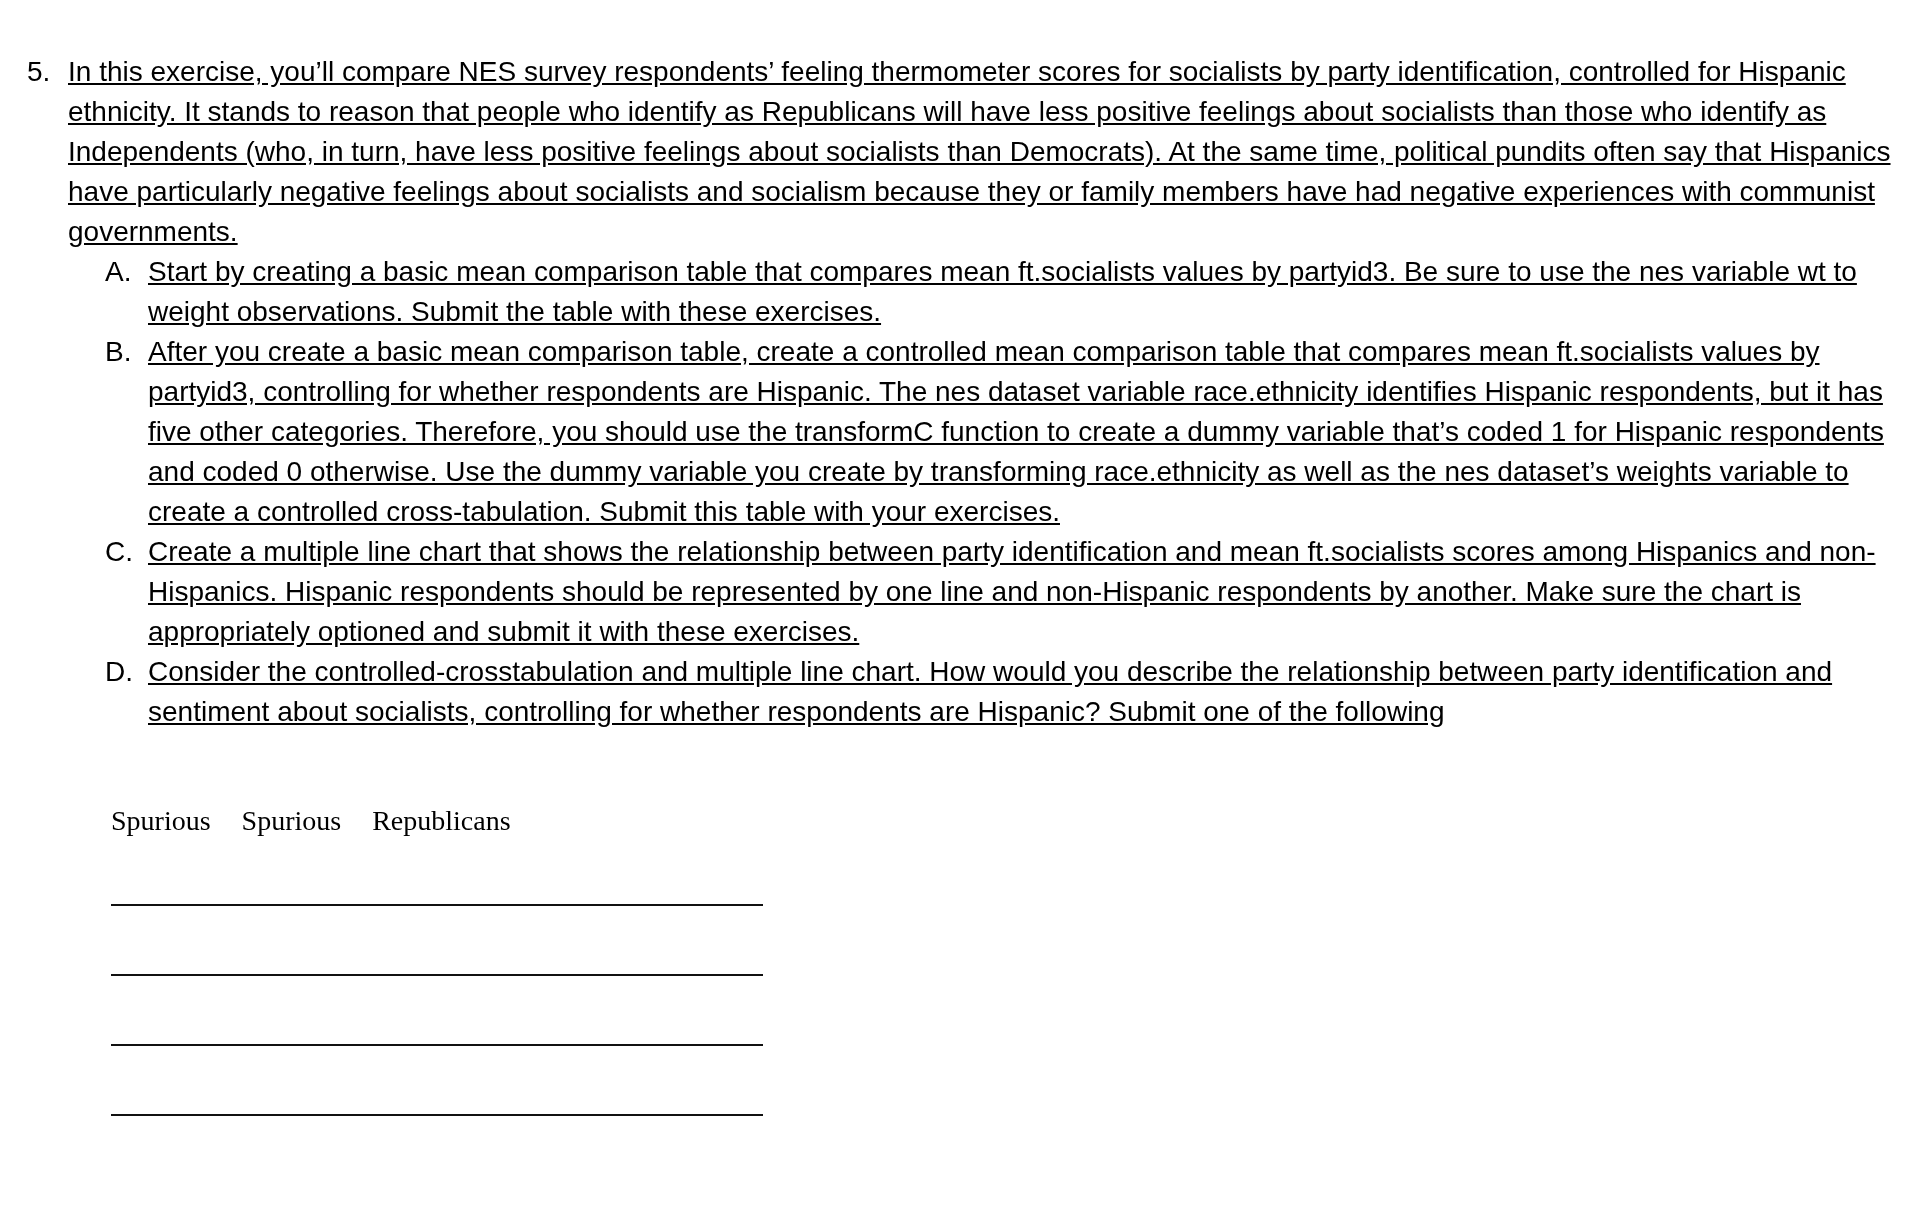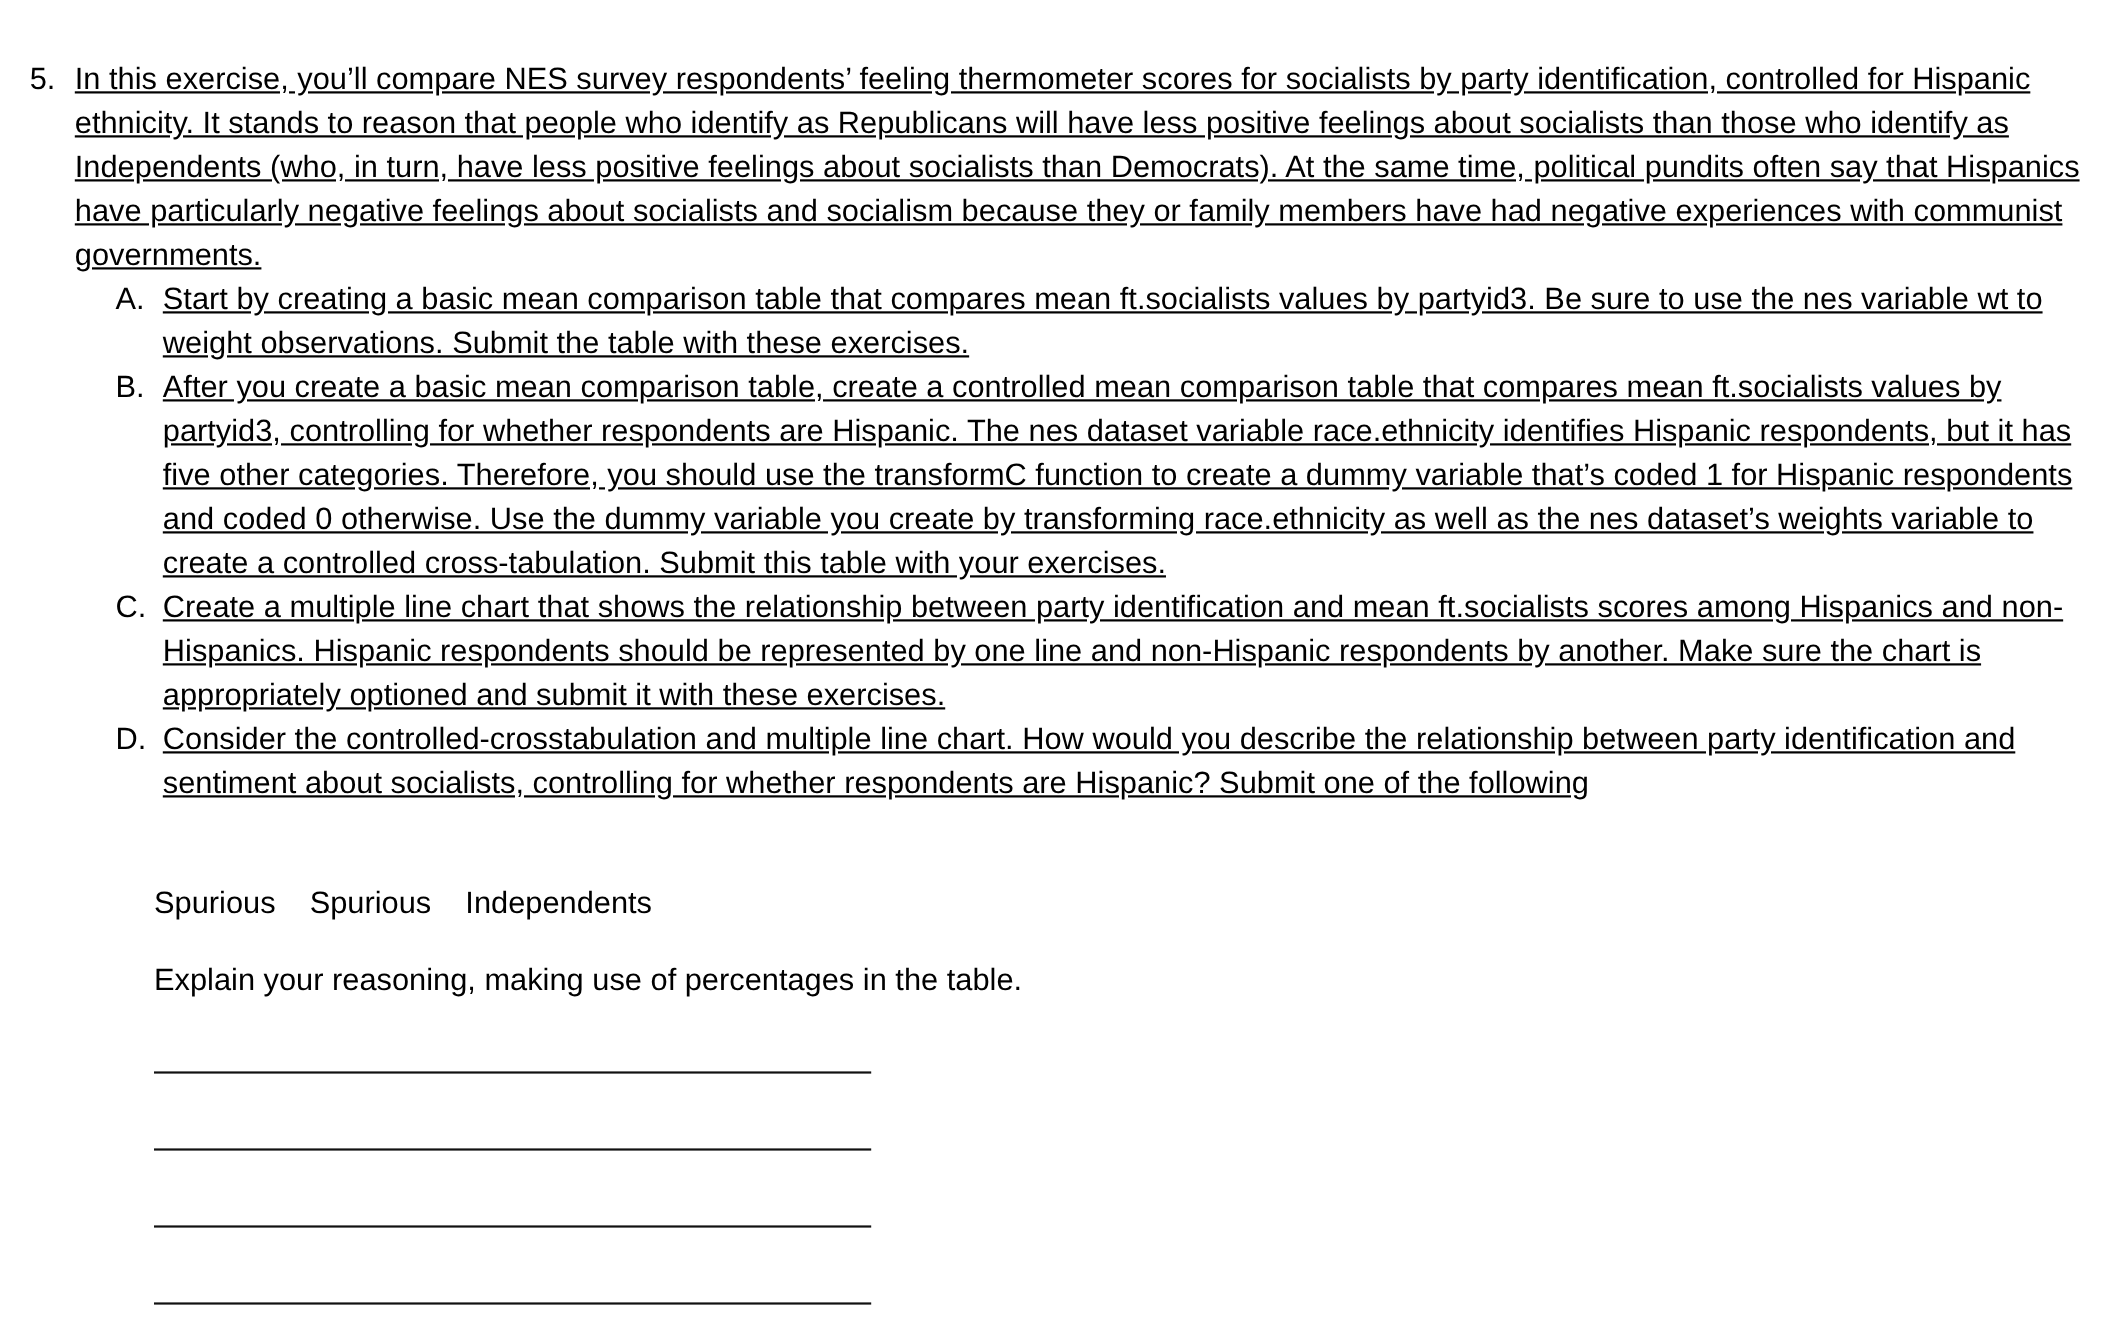--- a/index.html
+++ b/index.html
@@ -33,21 +33,22 @@
     flex: 1 1 auto;
     text-decoration: underline;
   }
   .sublist {
     margin-left: 78px;
   }
   .sublist .marker {
     flex: 0 0 43px;
   }
   .answer-block {
-    margin-left: 113px;
+    margin-left: 84px;
+    font-family: Liberation Serif, serif;
   }
   .options-row {
     margin-top: 69px;
     display: flex;
     gap: 31px;
   }
   .explain-row {
     margin-top: 30px;
   }
   .answer-lines {
@@ -88,23 +89,22 @@
     <div class="row">
       <div class="marker">D.</div>
       <div class="text">Consider the controlled-crosstabulation and multiple line chart. How would you describe the relationship between party identification and sentiment about socialists, controlling for whether respondents are Hispanic? Submit one of the following</div>
     </div>
   </div>
 
   <div class="answer-block">
     <div class="options-row">
       <span>Spurious</span>
       <span>Spurious</span>
-      <span>Independents</span>
+      <span>Republicans</span>
     </div>
-    <div class="explain-row">Explain your reasoning, making use of percentages in the table.</div>
     <div class="answer-lines">
       <div class="answer-line"></div>
       <div class="answer-line"></div>
       <div class="answer-line"></div>
       <div class="answer-line"></div>
     </div>
   </div>
 
 </div>
 

